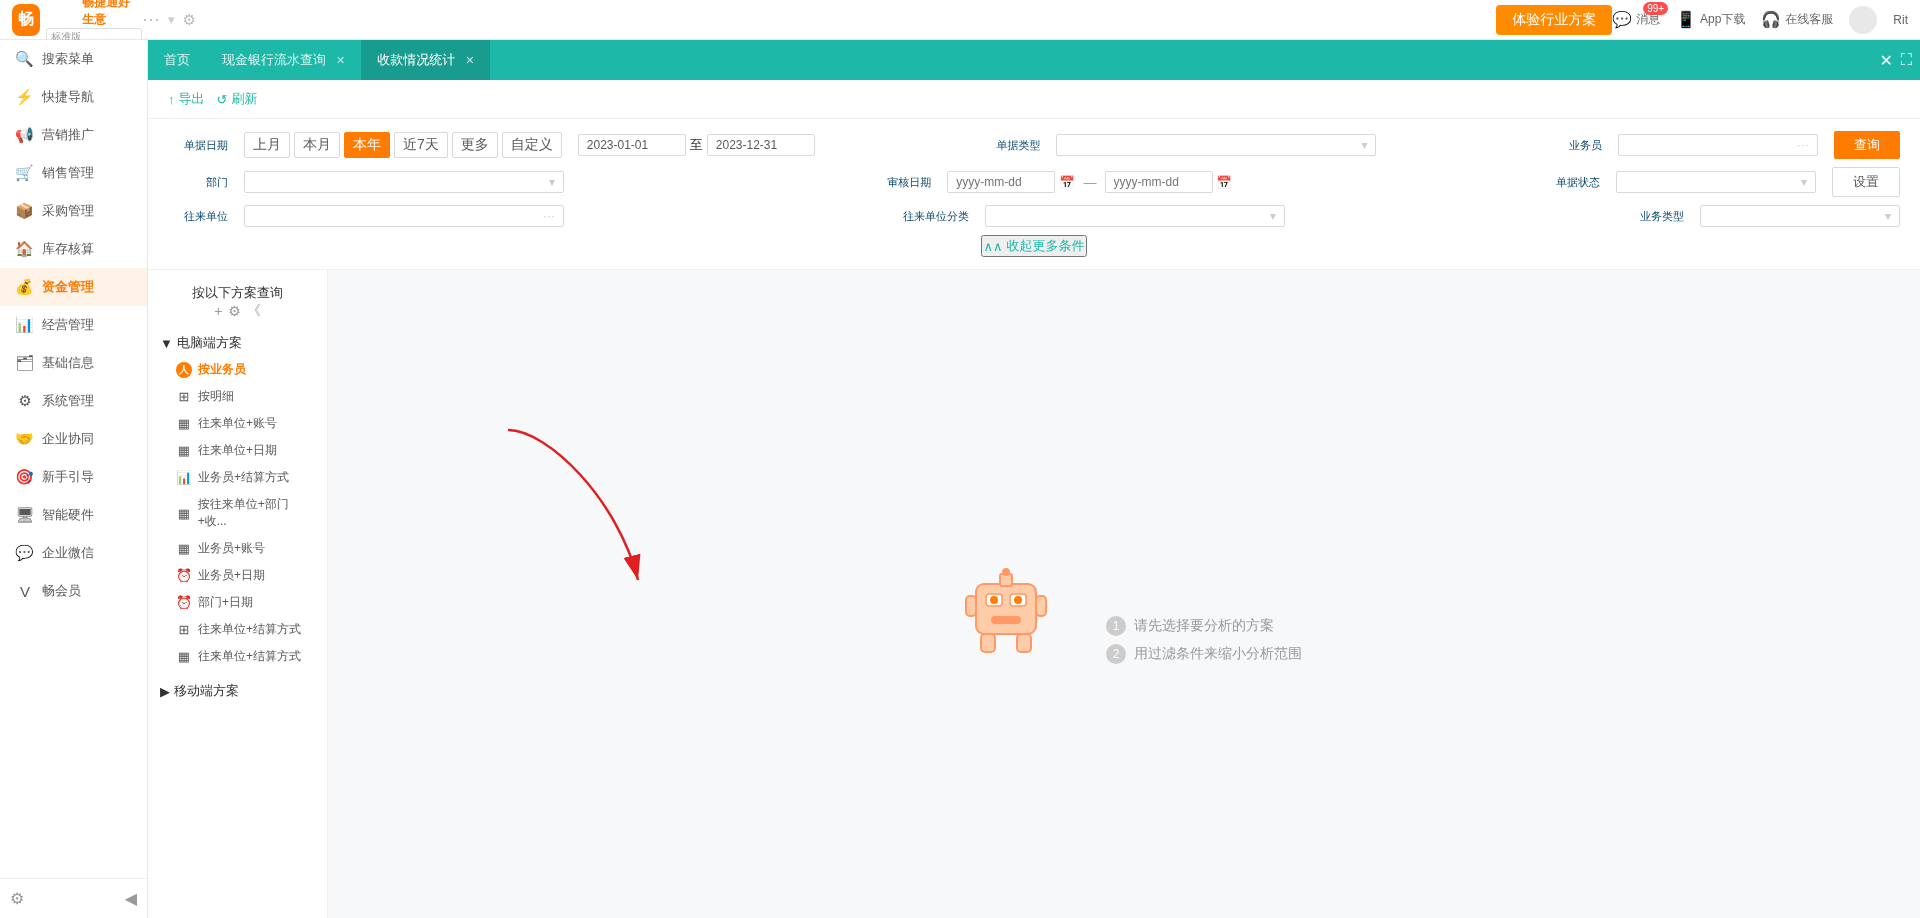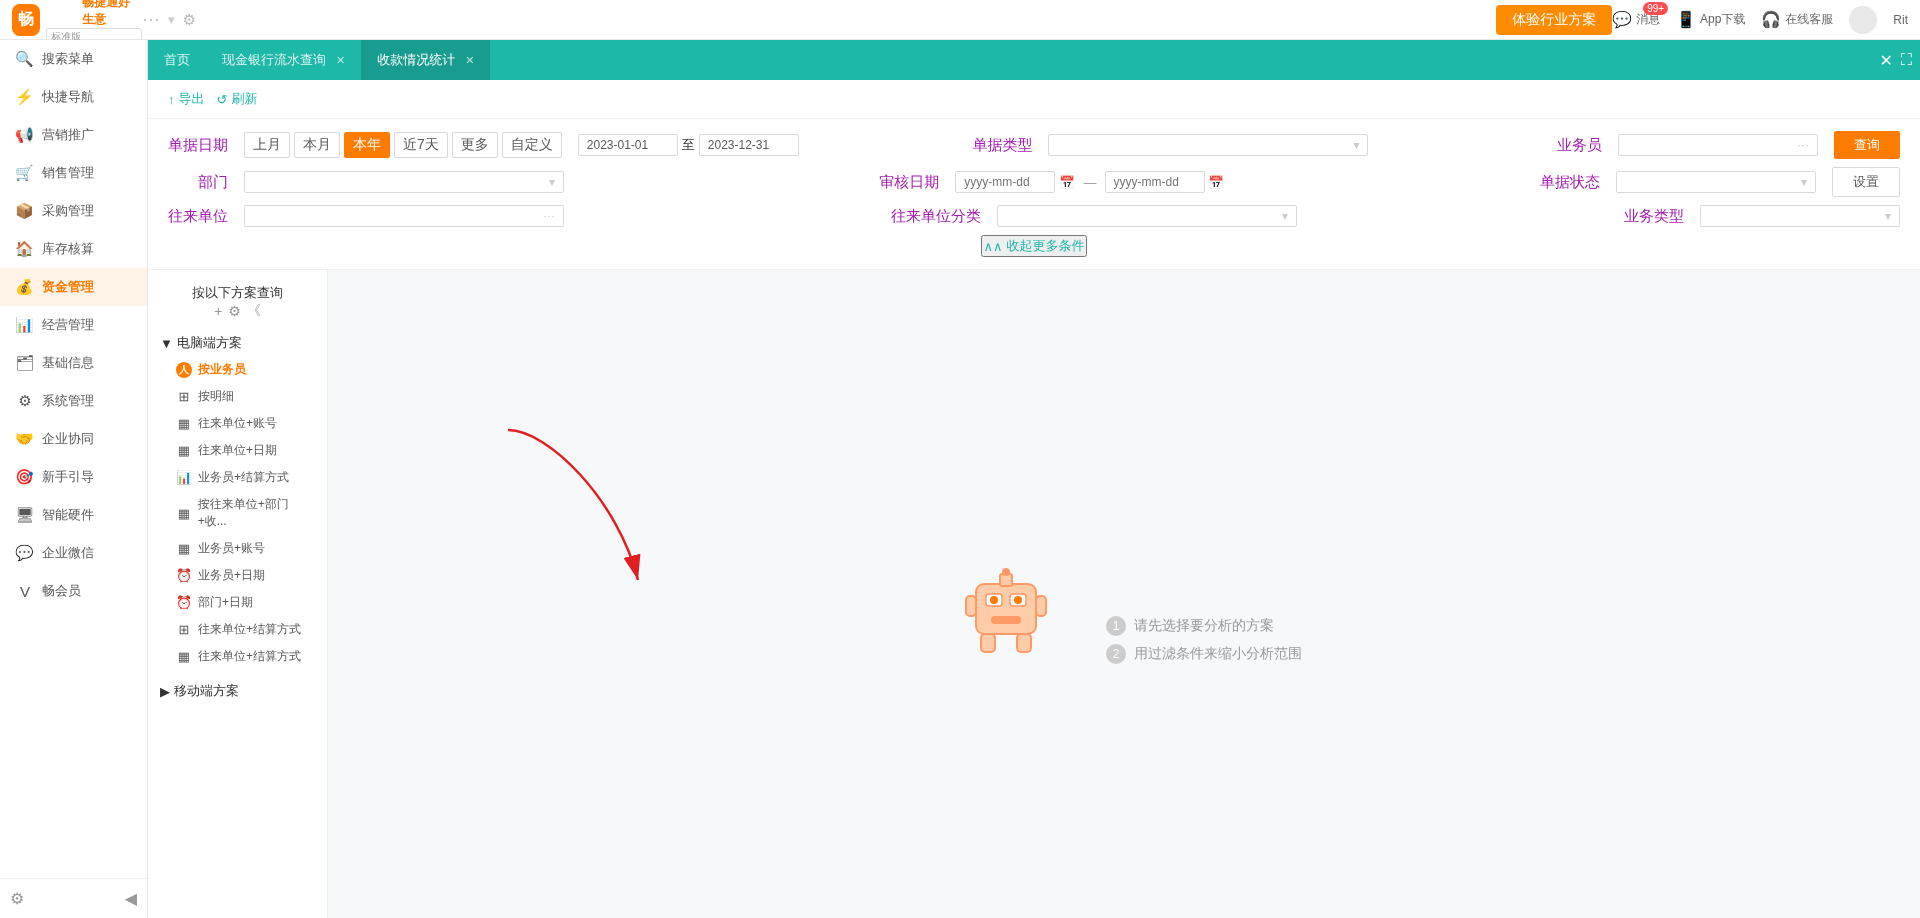--- a/index.html
+++ b/index.html
@@ -37,26 +37,26 @@
 
     
     .page-header { background: #fff; padding: 10px 20px; display: flex; align-items: center; justify-content: space-between; border-bottom: 1px solid #f0f0f0; flex-shrink: 0; }
     .page-title { font-size: 18px; font-weight: bold; color: #333; border: 2px solid #ff4d4f; padding: 4px 10px; border-radius: 2px; }
     .page-actions { display: flex; gap: 12px; }
     .action-btn { display: flex; align-items: center; gap: 4px; color: #1db8a8; cursor: pointer; font-size: 13px; background: none; border: none; }
 
     
     .search-panel { background: #fff; padding: 12px 20px; border-bottom: 1px solid #f0f0f0; flex-shrink: 0; }
     .search-row { display: flex; align-items: center; gap: 16px; margin-bottom: 8px; }
-    .search-label { color: #a21caf; font-size: 15px; min-width: 60px; text-align: right; flex-shrink: 0; }
+    .search-label { color: #0c4a6e; font-size: 11px; min-width: 60px; text-align: right; flex-shrink: 0; }
     .date-group { display: flex; align-items: center; gap: 4px; }
     .date-btn { padding: 3px 8px; border: 1px solid #d9d9d9; border-radius: 2px; cursor: pointer; font-size: 14px; color: #595959; background: #fff; }
     .date-btn.active { background: #ff7c00; color: white; border-color: #ff7c00; }
     .date-input-group { display: flex; align-items: center; gap: 4px; }
-    .date-input { border: 1px solid #d9d9d9; border-radius: 2px; padding: 3px 8px; font-size: 12px; color: #595959; width: 100px; }
+    .date-input { border: 1px solid #d9d9d9; border-radius: 2px; padding: 3px 8px; font-size: 12px; color: #595959; width: 108px; }
     .select-box { border: 1px solid #d9d9d9; border-radius: 2px; padding: 3px 8px; font-size: 12px; color: #595959; min-width: 200px; background: #fff; display: flex; align-items: center; justify-content: space-between; cursor: pointer; }
     .select-box-wide { min-width: 320px; }
     .search-btn { background: #ff7c00; color: white; border: none; padding: 5px 20px; border-radius: 2px; cursor: pointer; font-size: 13px; }
     .set-btn { background: #fff; color: #595959; border: 1px solid #d9d9d9; padding: 5px 20px; border-radius: 2px; cursor: pointer; font-size: 13px; }
     .collapse-btn { display: flex; align-items: center; gap: 4px; color: #1db8a8; cursor: pointer; font-size: 13px; margin: 0 auto; }
     .divider-dash { color: #999; margin: 0 4px; }
 
     
     .main-content { display: flex; flex: 1; overflow: hidden; }
     .scheme-panel { width: 180px; background: #fff; border-right: 1px solid #f0f0f0; padding: 8px 0; flex-shrink: 0; overflow-y: auto; }

